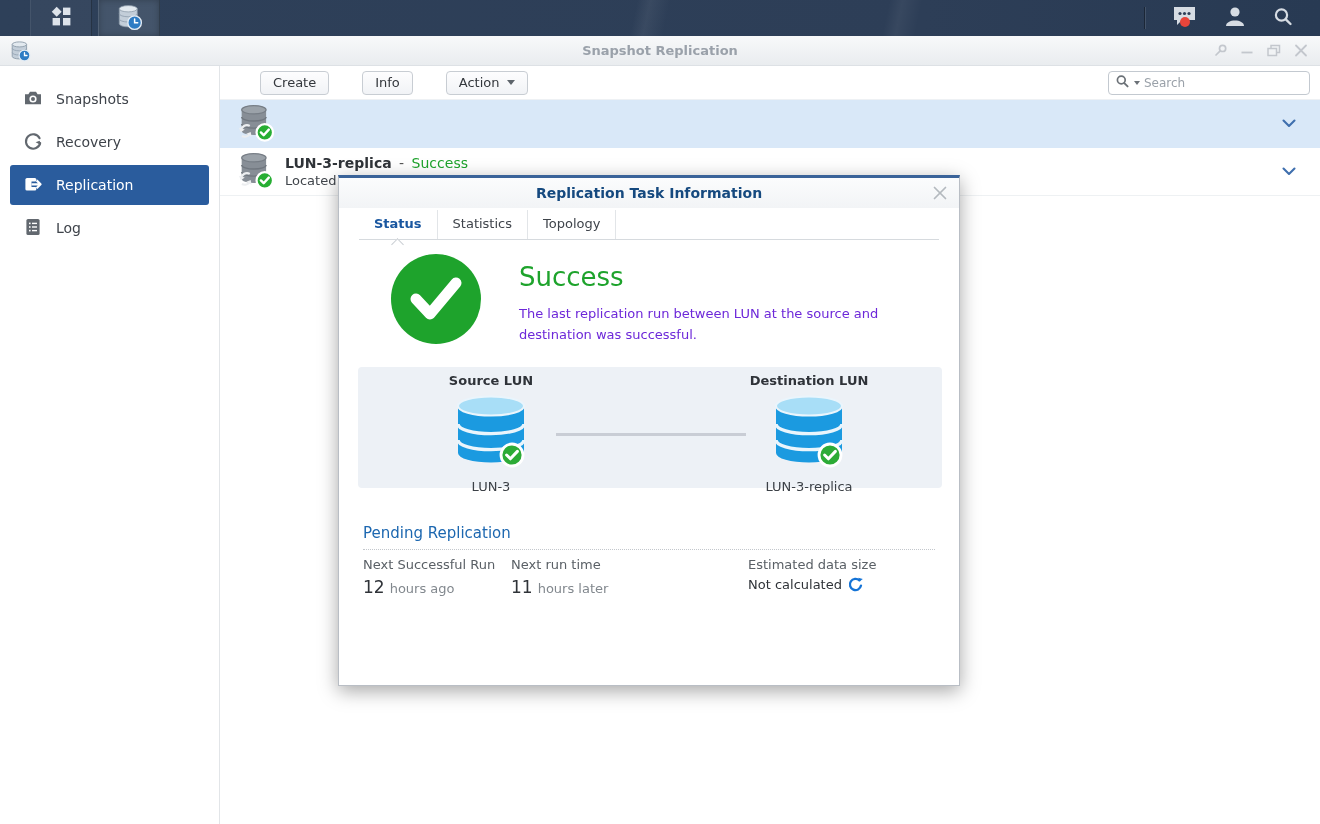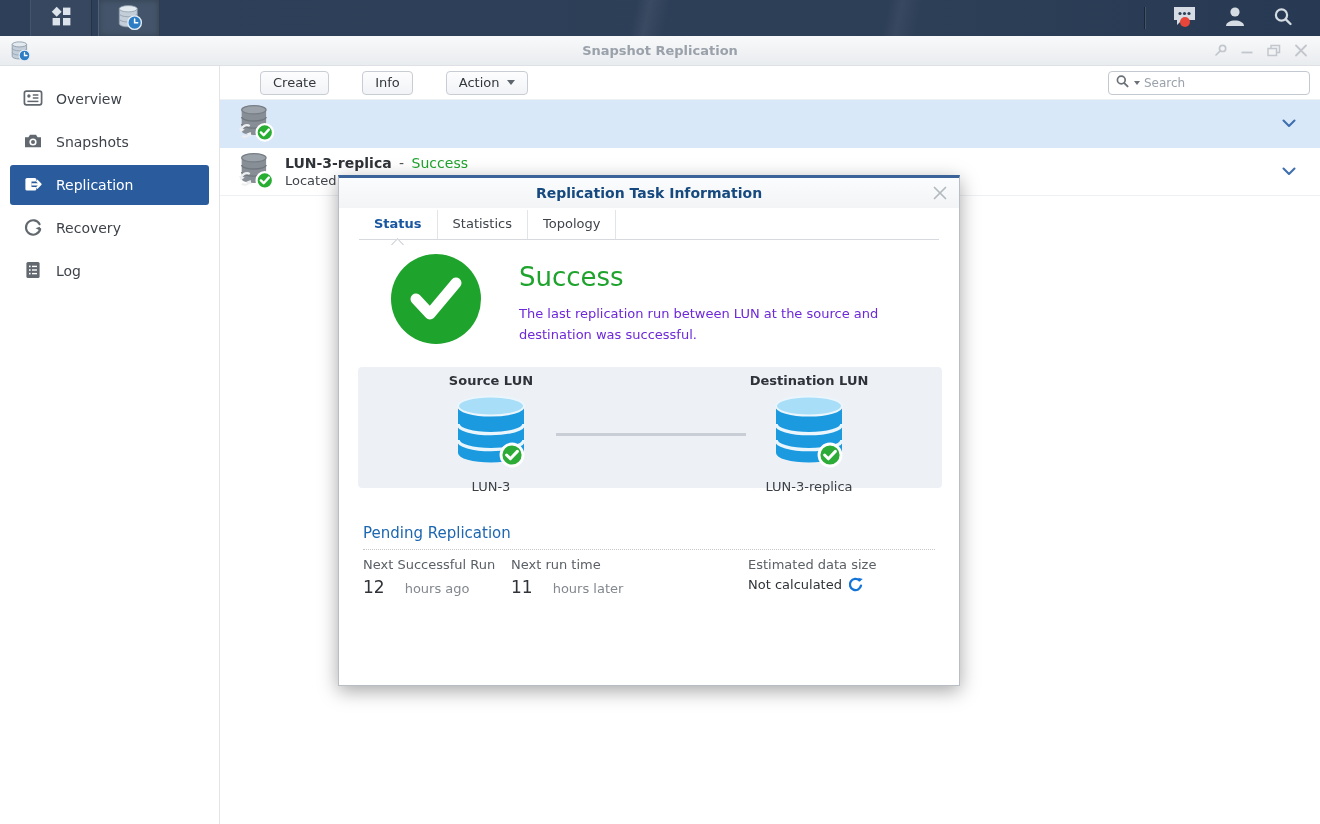--- a/index.html
+++ b/index.html
@@ -99,21 +99,21 @@
   .topo-role { font-weight:bold; font-size:13px; color:#2f3339; }
   .topo-cyl { margin-top:5px; }
   .topo-name { font-size:13px; color:#3c4147; margin-top:1px; }
   .topo-link { position:absolute; left:198px; top:66px; width:190px; height:3px; background:#c9cdd5; }
 
   .pending-heading { position:absolute; left:24px; top:346px; font-size:15px; color:#1c67b0; }
   .pending-rule { position:absolute; left:24px; right:24px; top:371px; border-top:1px dotted #c3c7cc; }
   .stat { position:absolute; top:379px; }
   .stat.s0 { left:24px; } .stat.s1 { left:172px; } .stat.s2 { left:409px; }
   .stat-label { font-size:13px; color:#5a6066; }
-  .stat-value-line { margin-top:5px; display:flex; align-items:baseline; gap:20px; }
+  .stat-value-line { margin-top:5px; display:flex; align-items:baseline; gap:5px; }
   .stat-num { font-size:17px; color:#2f3338; }
   .stat-unit { font-size:13px; color:#82888e; }
   .stat-text { font-size:13px; color:#2f3338; display:flex; align-items:center; gap:6px; }
   .refresh-btn { display:flex; cursor:pointer; }
 </style>
 </head>
 <body>
 
 <div class="topbar">
   <div class="tb-left">
@@ -208,57 +208,45 @@
         <line x1="12" y1="2.5" x2="2" y2="12.5" stroke="#c3c7cd" stroke-width="1.8" stroke-linecap="round"></line>
       </svg>
     </span>
   </div>
 </div>
 
 <div class="sidebar">
   <div class="side-item">
     <span>
       <svg width="20" height="20" viewBox="0 0 20 20">
-        <rect x="1.4" y="3.2" width="17.2" height="13.6" rx="2" fill="none" stroke="#62686f" stroke-width="1.7"></rect>
-        <circle cx="5.9" cy="8" r="1.7" fill="#62686f"></circle>
-        <line x1="9.8" y1="7" x2="15.4" y2="7" stroke="#62686f" stroke-width="1.5"></line>
-        <line x1="9.8" y1="10" x2="15.4" y2="10" stroke="#62686f" stroke-width="1.5"></line>
-        <line x1="4.4" y1="13.4" x2="15.4" y2="13.4" stroke="#62686f" stroke-width="1.5"></line>
-      </svg>
-    </span>
-    <span>Overview</span>
-  </div>
-  <div class="side-item">
-    <span>
-      <svg width="20" height="20" viewBox="0 0 20 20">
         <path d="M2 6.2 h3.4 l1.6-2.4 h6 l1.6 2.4 H18 a0 0 0 0 1 0 0 v10 H2 Z" fill="#62686f" rx="2"></path>
         <circle cx="10" cy="11" r="3.6" fill="#fff"></circle>
         <circle cx="10" cy="11" r="2" fill="#62686f"></circle>
       </svg>
     </span>
     <span>Snapshots</span>
+  </div>
+  <div class="side-item">
+    <span>
+      <svg width="20" height="20" viewBox="0 0 20 20">
+        <path d="M16.6 7.2 A7.2 7.2 0 1 0 17.2 12" fill="none" stroke="#62686f" stroke-width="2.1" stroke-linecap="round"></path>
+        <path d="M17.9 13.9 l-1.2-4.2 l-4.1 1.6 Z" fill="#62686f"></path>
+      </svg>
+    </span>
+    <span>Recovery</span>
   </div>
   <div class="side-item active">
     <span>
       <svg width="20" height="20" viewBox="0 0 20 20">
         <rect x="2.4" y="4" width="11" height="12.6" rx="1.6" fill="#fff"></rect>
         <path d="M8.5 10.3 h8.4 M13.6 6.4 l3.9 3.9 l-3.9 3.9" fill="none" stroke="#2a5c9d" stroke-width="5.4"></path>
         <path d="M8.5 10.3 h8.4 M13.6 6.4 l3.9 3.9 l-3.9 3.9" fill="none" stroke="#fff" stroke-width="2.3" stroke-linejoin="round"></path>
       </svg>
     </span>
     <span>Replication</span>
-  </div>
-  <div class="side-item">
-    <span>
-      <svg width="20" height="20" viewBox="0 0 20 20">
-        <path d="M16.6 7.2 A7.2 7.2 0 1 0 17.2 12" fill="none" stroke="#62686f" stroke-width="2.1" stroke-linecap="round"></path>
-        <path d="M17.9 13.9 l-1.2-4.2 l-4.1 1.6 Z" fill="#62686f"></path>
-      </svg>
-    </span>
-    <span>Recovery</span>
   </div>
   <div class="side-item">
     <span>
       <svg width="20" height="20" viewBox="0 0 20 20">
         <rect x="3.4" y="2" width="13.2" height="16" rx="1.6" fill="#62686f"></rect>
         <rect x="6" y="5.6" width="1.6" height="1.6" fill="#fff"></rect>
         <rect x="6" y="9.2" width="1.6" height="1.6" fill="#fff"></rect>
         <rect x="6" y="12.8" width="1.6" height="1.6" fill="#fff"></rect>
         <line x1="9" y1="6.4" x2="14" y2="6.4" stroke="#fff" stroke-width="1.4"></line>
         <line x1="9" y1="10" x2="14" y2="10" stroke="#fff" stroke-width="1.4"></line>

